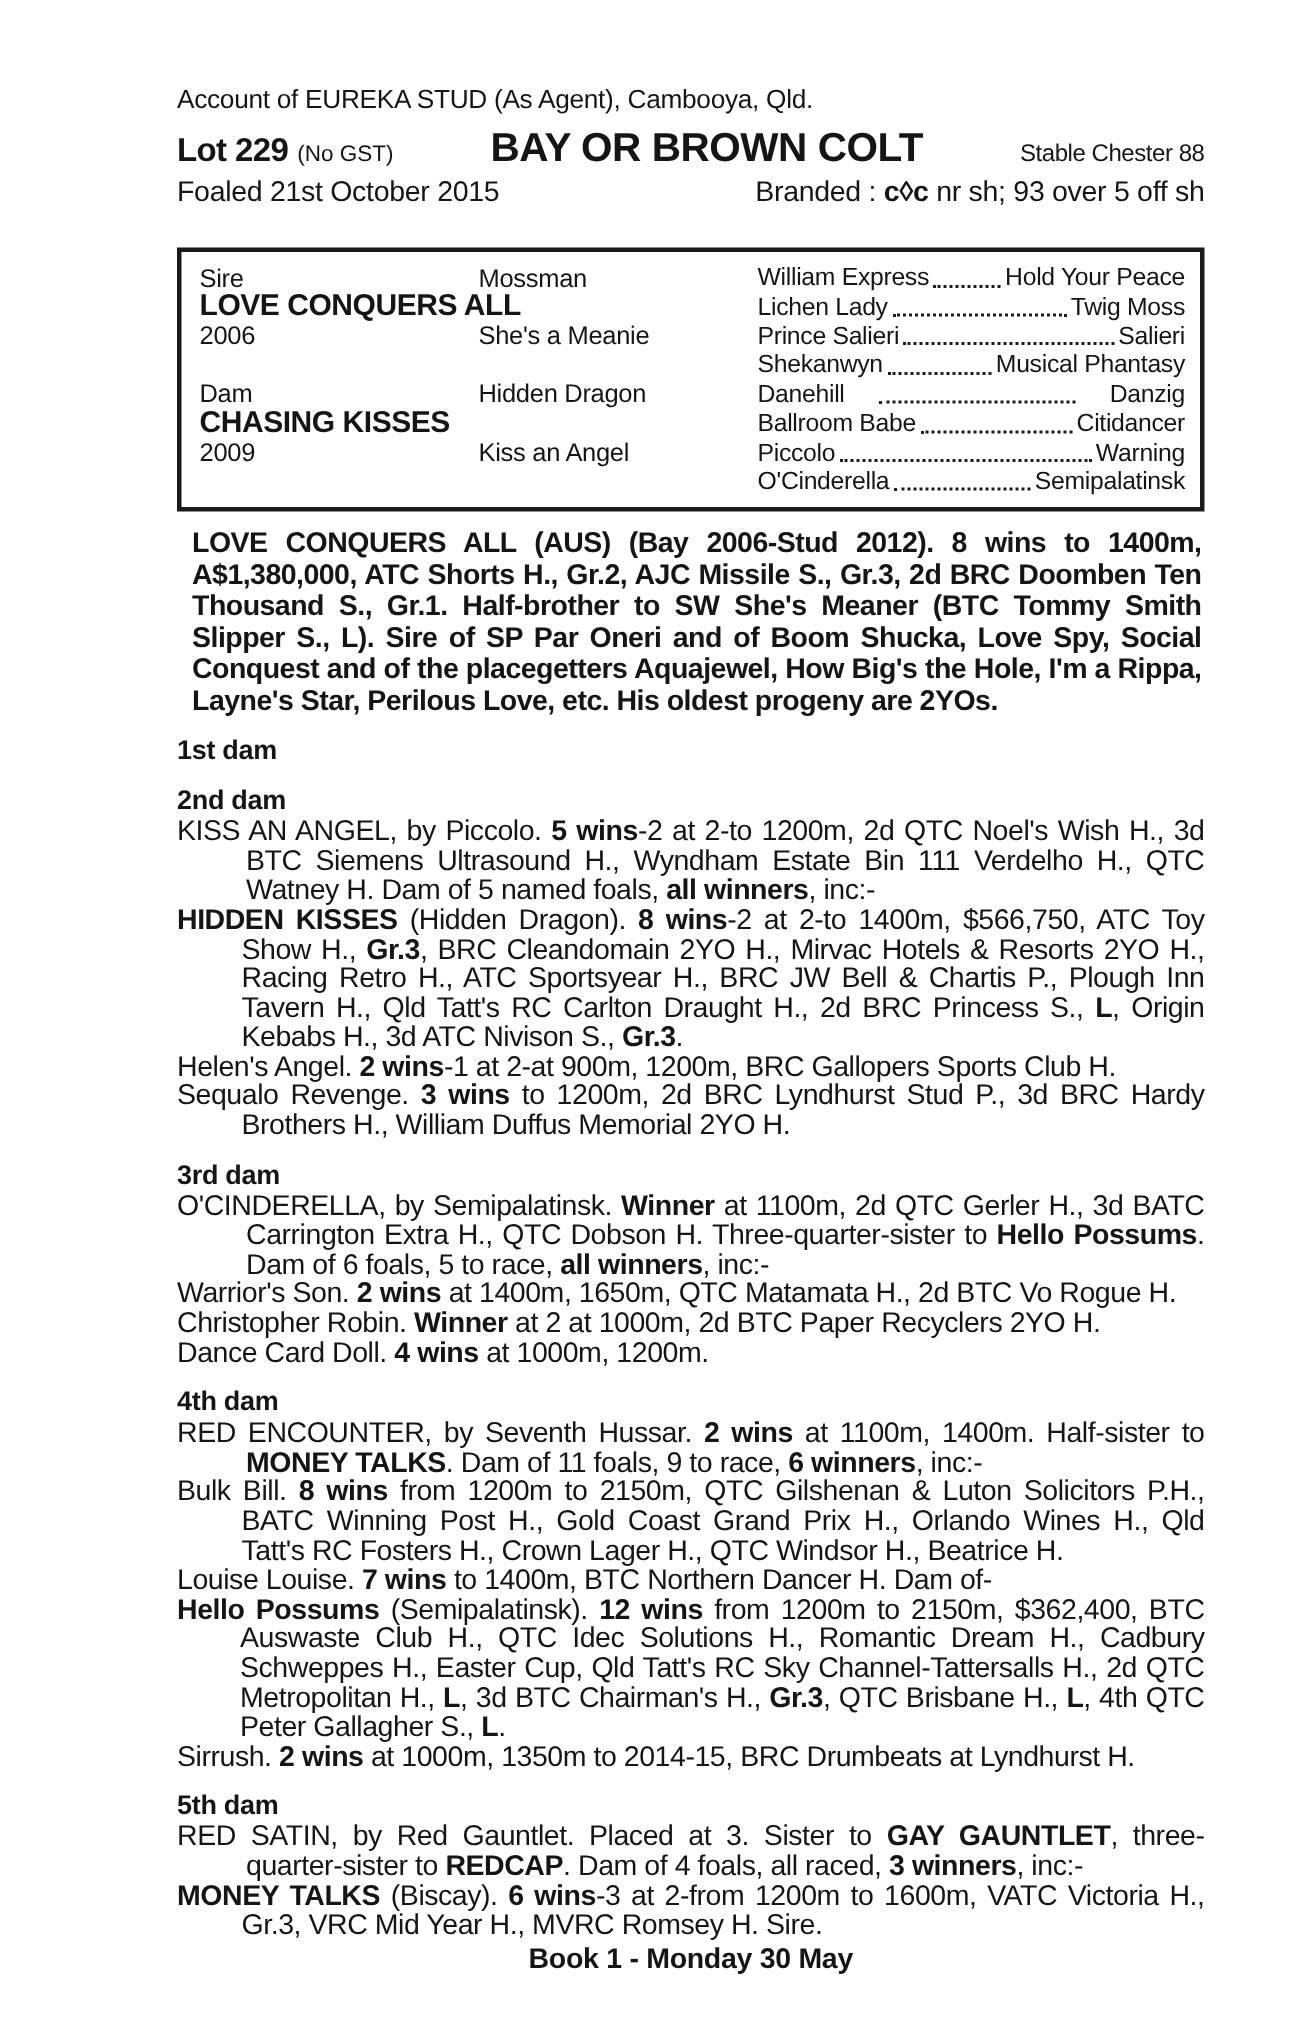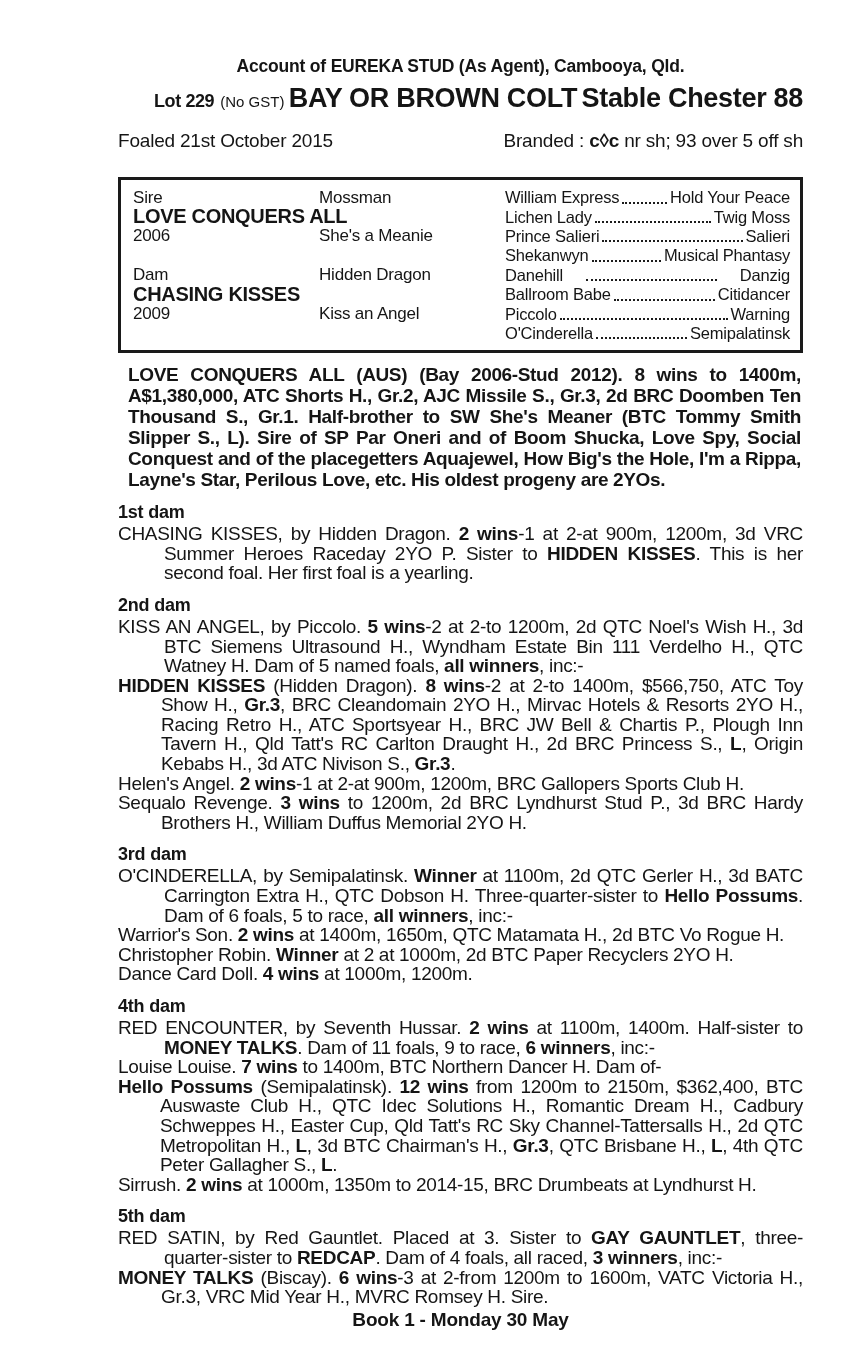--- a/index.html
+++ b/index.html
@@ -5,28 +5,28 @@
   html,body { margin:0; padding:0; }
   body {
     width:860px; height:1356px; overflow:hidden;
     background:#ffffff; color:#151515;
     font-family:"Liberation Sans", sans-serif;
     -webkit-font-smoothing:antialiased;
   }
   .page { padding:56px 57px 0 118px; }
 
   
-  .account { text-align:center; font-weight:bold; font-size:17.5px; line-height:20px; letter-spacing:-0.2px; }
+  .account { text-align:left; font-weight:normal; font-size:17.5px; line-height:20px; letter-spacing:-0.2px; }
   .lot-line { display:flex; align-items:baseline; justify-content:space-between; margin-top:7px; }
   .lot-left { display:flex; align-items:baseline; }
-  .lot-label { font-size:18px; font-weight:bold; letter-spacing:-0.4px; white-space:nowrap;margin-left:36px; }
+  .lot-label { font-size:22px; font-weight:bold; letter-spacing:-0.4px; white-space:nowrap; }
   .gst { font-size:15px; margin-left:6px; white-space:nowrap; }
   .colt-title { font-size:27px; font-weight:bold; letter-spacing:-0.3px; white-space:nowrap; }
-  .stable { font-size:27px; font-weight:bold; letter-spacing:-0.3px; white-space:nowrap; }
-  .foaled-line { display:flex; justify-content:space-between; align-items:baseline; font-size:19px; margin-top:16px; letter-spacing:-0.2px;gap:12px; }
+  .stable { font-size:16px; font-weight:normal; letter-spacing:-0.3px; white-space:nowrap; }
+  .foaled-line { display:flex; justify-content:space-between; align-items:baseline; font-size:19px; margin-top:4px; letter-spacing:-0.2px;gap:12px; }
   .brand-mark { font-weight:bold; }
 
   
   .pedigree-box { border:3px solid #1a1a1a; margin-top:25px; padding:8px 10px 7px 12px; }
   .pedigree-grid { display:grid; grid-template-columns:186px 186px 1fr; grid-template-rows:repeat(8, 19.4px); align-items:center; }
   .c1 { grid-column:1; } .c2 { grid-column:2; }
   .r1{grid-row:1}.r2{grid-row:2}.r3{grid-row:3}.r5{grid-row:5}.r6{grid-row:6}.r7{grid-row:7}
   .cell { white-space:nowrap; }
   .small { font-size:17px; letter-spacing:-0.2px; }
   .bname { font-size:20px; font-weight:bold; letter-spacing:-0.3px; line-height:19.4px; }
@@ -123,33 +123,33 @@
           <span>Semipalatinsk</span>
         </div>
       </div>
   </div>
 
   <p class="blurb">LOVE CONQUERS ALL (AUS) (Bay 2006-Stud 2012). 8 wins to 1400m, A$1,380,000, ATC Shorts H., Gr.2, AJC Missile S., Gr.3, 2d BRC Doomben Ten Thousand S., Gr.1. Half-brother to SW She's Meaner (BTC Tommy Smith Slipper S., L). Sire of SP Par Oneri and of Boom Shucka, Love Spy, Social Conquest and of the placegetters Aquajewel, How Big's the Hole, I'm a Rippa, Layne's Star, Perilous Love, etc. His oldest progeny are 2YOs.</p>
 
   <div class="sections">
 
   <h3>1st dam</h3>
-      <p class="p0"><span>CHASING KISSES, by Hidden Dragon. </span><b>2 wins</b><span>-1 at 2-at 900m, 1200m, 3d VRC Summer Heroes Raceday 2YO P. Sister to </span><b>HIDDEN KISSES</b><span>. This is her second foal. Her first foal is a yearling.</span></p>
       <h3>2nd dam</h3>
       <p class="p0"><span>KISS AN ANGEL, by Piccolo. </span><b>5 wins</b><span>-2 at 2-to 1200m, 2d QTC Noel's Wish H., 3d BTC Siemens Ultrasound H., Wyndham Estate Bin 111 Verdelho H., QTC Watney H. Dam of 5 named foals, </span><b>all winners</b><span>, inc:-</span></p>
       <p class="p1"><b>HIDDEN KISSES</b><span> (Hidden Dragon). </span><b>8 wins</b><span>-2 at 2-to 1400m, $566,750, ATC Toy Show H., </span><b>Gr.3</b><span>, BRC Cleandomain 2YO H., Mirvac Hotels &amp; Resorts 2YO H., Racing Retro H., ATC Sportsyear H., BRC JW Bell &amp; Chartis P., Plough Inn Tavern H., Qld Tatt's RC Carlton Draught H., 2d BRC Princess S., </span><b>L</b><span>, Origin Kebabs H., 3d ATC Nivison S., </span><b>Gr.3</b><span>.</span></p>
       <p class="p1"><span>Helen's Angel. </span><b>2 wins</b><span>-1 at 2-at 900m, 1200m, BRC Gallopers Sports Club H.</span></p>
       <p class="p1"><span>Sequalo Revenge. </span><b>3 wins</b><span> to 1200m, 2d BRC Lyndhurst Stud P., 3d BRC Hardy Brothers H., William Duffus Memorial 2YO H.</span></p>
       <h3>3rd dam</h3>
       <p class="p0"><span>O'CINDERELLA, by Semipalatinsk. </span><b>Winner</b><span> at 1100m, 2d QTC Gerler H., 3d BATC Carrington Extra H., QTC Dobson H. Three-quarter-sister to </span><b>Hello Possums</b><span>. Dam of 6 foals, 5 to race, </span><b>all winners</b><span>, inc:-</span></p>
       <p class="p1"><span>Warrior's Son. </span><b>2 wins</b><span> at 1400m, 1650m, QTC Matamata H., 2d BTC Vo Rogue H.</span></p>
       <p class="p1"><span>Christopher Robin. </span><b>Winner</b><span> at 2 at 1000m, 2d BTC Paper Recyclers 2YO H.</span></p>
       <p class="p1"><span>Dance Card Doll. </span><b>4 wins</b><span> at 1000m, 1200m.</span></p>
       <h3>4th dam</h3>
       <p class="p0"><span>RED ENCOUNTER, by Seventh Hussar. </span><b>2 wins</b><span> at 1100m, 1400m. Half-sister to </span><b>MONEY TALKS</b><span>. Dam of 11 foals, 9 to race, </span><b>6 winners</b><span>, inc:-</span></p>
+      <p class="p1"><span>Bulk Bill. </span><b>8 wins</b><span> from 1200m to 2150m, QTC Gilshenan &amp; Luton Solicitors P.H., BATC Winning Post H., Gold Coast Grand Prix H., Orlando Wines H., Qld Tatt's RC Fosters H., Crown Lager H., QTC Windsor H., Beatrice H.</span></p>
       <p class="p1"><span>Louise Louise. </span><b>7 wins</b><span> to 1400m, BTC Northern Dancer H. Dam of-</span></p>
       <p class="p2"><b>Hello Possums</b><span> (Semipalatinsk). </span><b>12 wins</b><span> from 1200m to 2150m, $362,400, BTC Auswaste Club H., QTC Idec Solutions H., Romantic Dream H., Cadbury Schweppes H., Easter Cup, Qld Tatt's RC Sky Channel-Tattersalls H., 2d QTC Metropolitan H., </span><b>L</b><span>, 3d BTC Chairman's H., </span><b>Gr.3</b><span>, QTC Brisbane H., </span><b>L</b><span>, 4th QTC Peter Gallagher S., </span><b>L</b><span>.</span></p>
       <p class="p2"><span>Sirrush. </span><b>2 wins</b><span> at 1000m, 1350m to 2014-15, BRC Drumbeats at Lyndhurst H.</span></p>
       <h3>5th dam</h3>
       <p class="p0"><span>RED SATIN, by Red Gauntlet. Placed at 3. Sister to </span><b>GAY GAUNTLET</b><span>, three-quarter-sister to </span><b>REDCAP</b><span>. Dam of 4 foals, all raced, </span><b>3 winners</b><span>, inc:-</span></p>
       <p class="p1"><b>MONEY TALKS</b><span> (Biscay). </span><b>6 wins</b><span>-3 at 2-from 1200m to 1600m, VATC Victoria H., Gr.3, VRC Mid Year H., MVRC Romsey H. Sire.</span></p>
     </div>
 
   <div class="footer">Book 1 - Monday 30 May</div>
 

